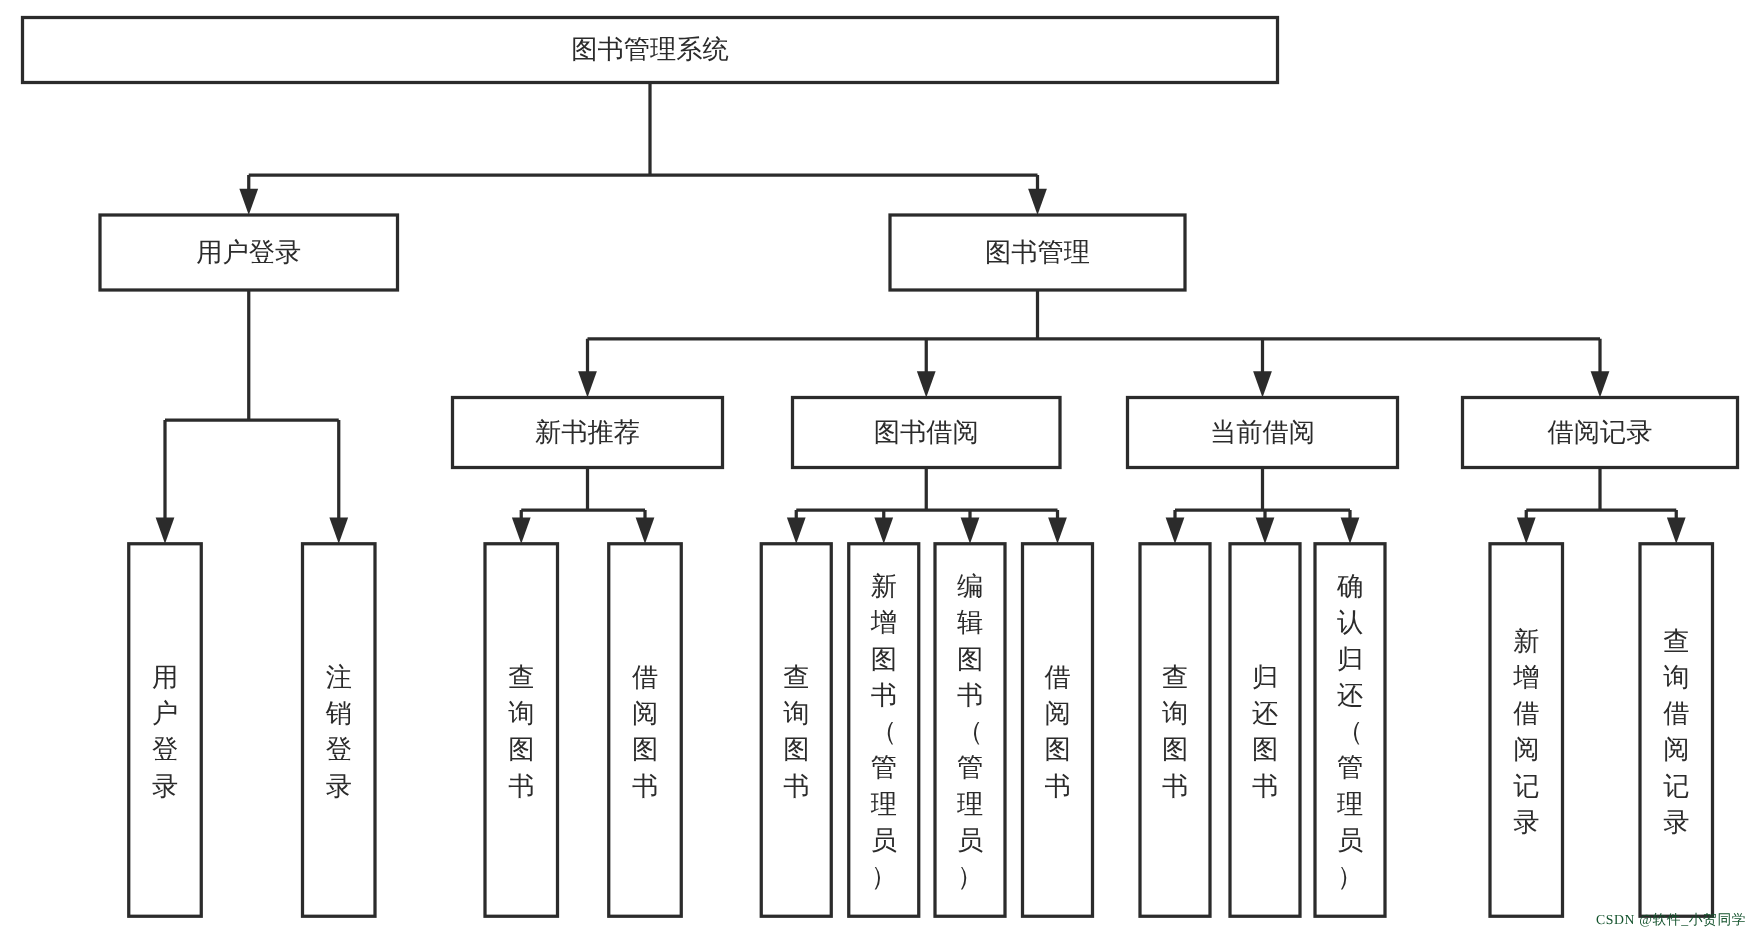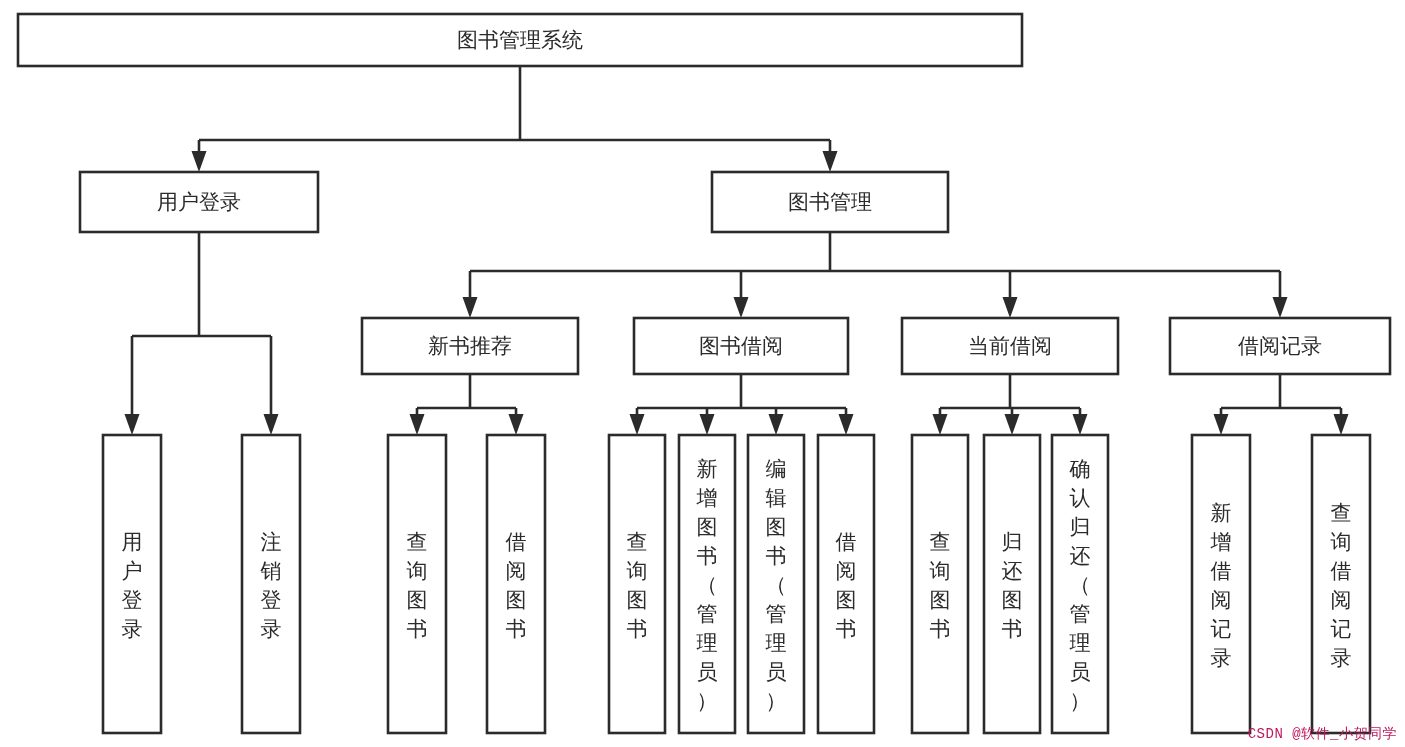--- a/index.html
+++ b/index.html
@@ -53,23 +53,23 @@
     fill: none;
   }
   .arrow-head {
     fill: #2b2b2b;
     stroke: none;
   }
   .watermark-text {
     position: absolute;
     right: 8px;
     bottom: 4px;
-    font-family: Liberation Mono, monospace;
-    font-size: 14px;
-    color: #be185d;
+    font-family: Liberation Serif, serif;
+    font-size: 11px;
+    color: #14532d;
     white-space: nowrap;
     letter-spacing: 0.5px;
     user-select: none;
   }
 </style>
 </head>
 <body>
 
 <div id="diagram-root">
   <svg id="tree-svg" viewBox="0 0 1405 747" xmlns="http://www.w3.org/2000/svg">

